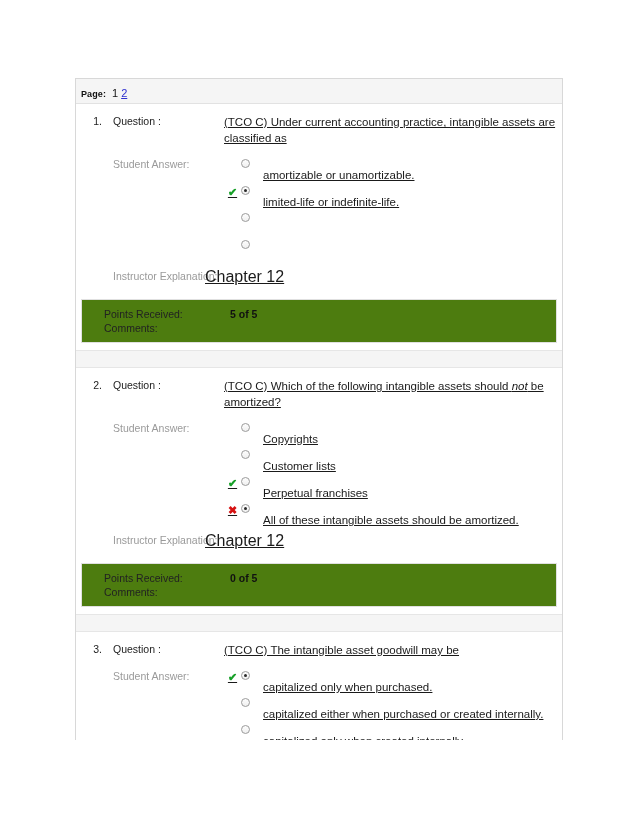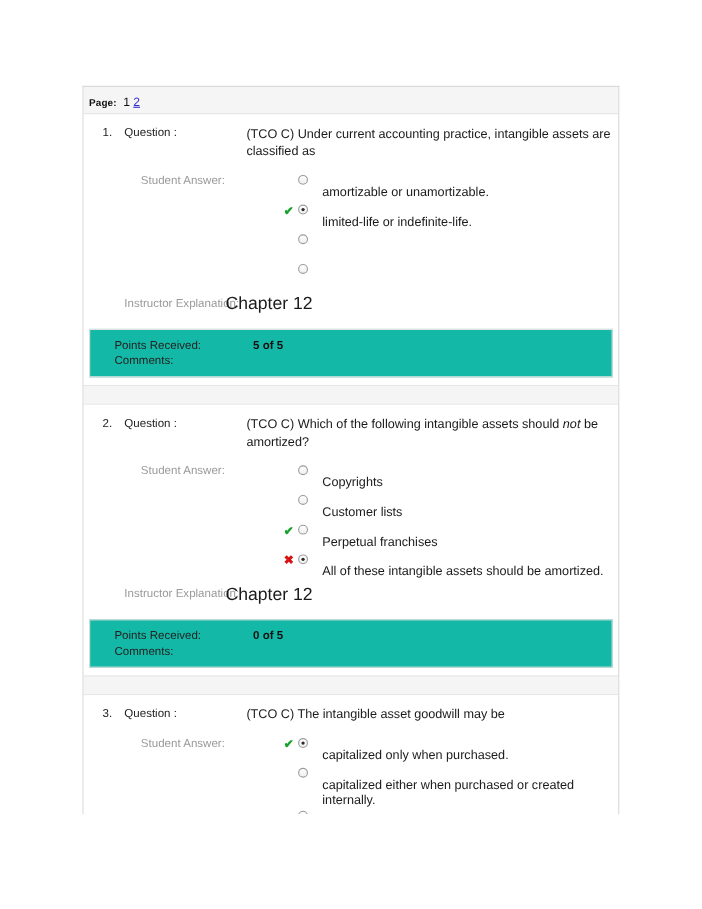--- a/index.html
+++ b/index.html
@@ -88,25 +88,26 @@
     padding-top: 1px;
   }
   .q-label.muted {
     color: #9a9a9a;
   }
   .q-body {
     flex: 1 1 auto;
     font-size: 11.5px;
     color: #1a1a1a;
     line-height: 16px;
+    text-decoration: underline;
   }
   .q-body em { font-style: italic; }
 
   .question-row { padding: 10px 0 0 0; }
-  .answers-row { padding: 11px 0 0 0; gap: 15px; }
+  .answers-row { padding: 11px 0 0 0; }
   .explanation-row { padding: 4px 0 8px 0; }
 
   .explanation-text {
     font-size: 16px;
     color: #1a1a1a;
     margin-left: -19px;
   }
 
   
   .options { }
@@ -163,21 +164,21 @@
     line-height: 14px;
     padding-left: 6px;
     padding-top: 11px;
   }
 
   
   .points-outer {
     padding: 6px 5px 7px 5px;
   }
   .points-box {
-    background: #14b8a6;
+    background: #4d7c0f;
     border: 1px solid #e0e0e0;
     box-sizing: border-box;
     padding: 7px 0 7px 0;
   }
   .points-row {
     display: flex;
     align-items: baseline;
     padding: 1px 0;
   }
   .points-label {

